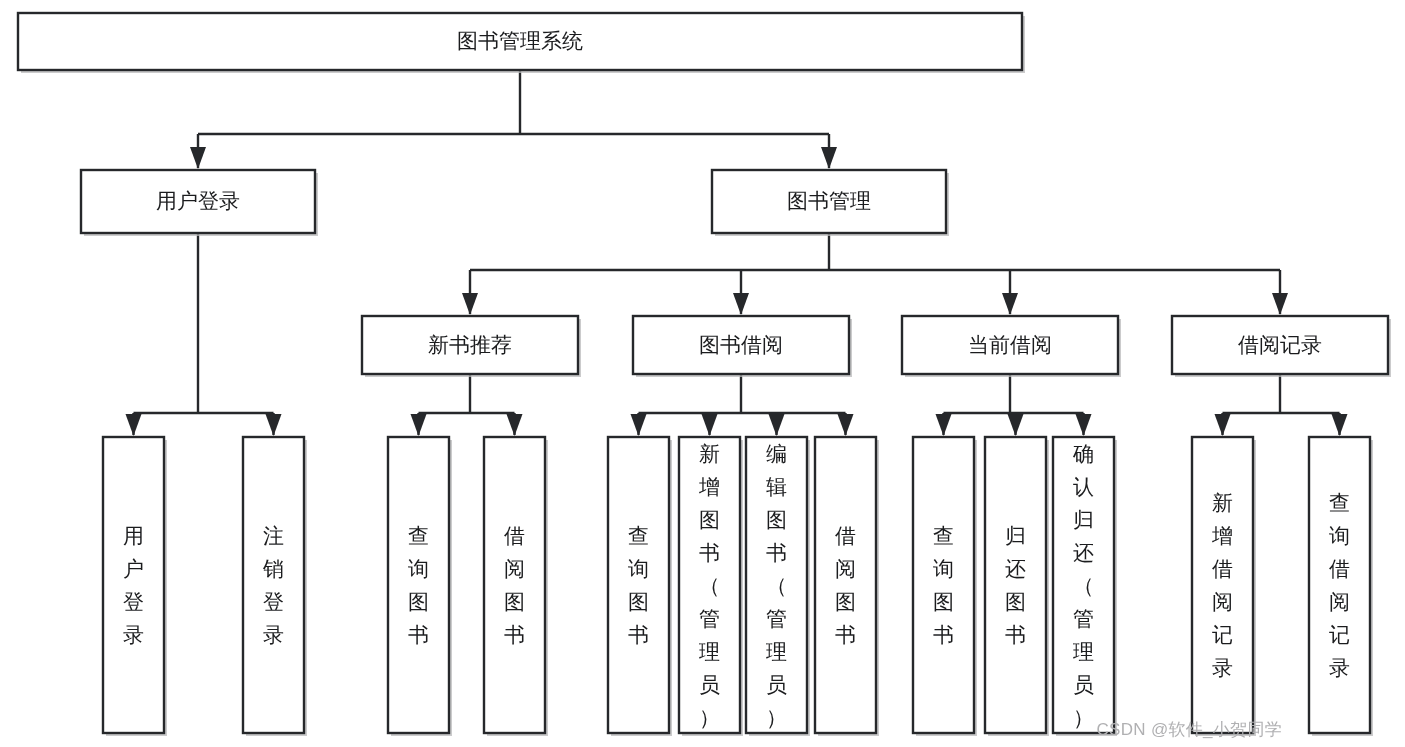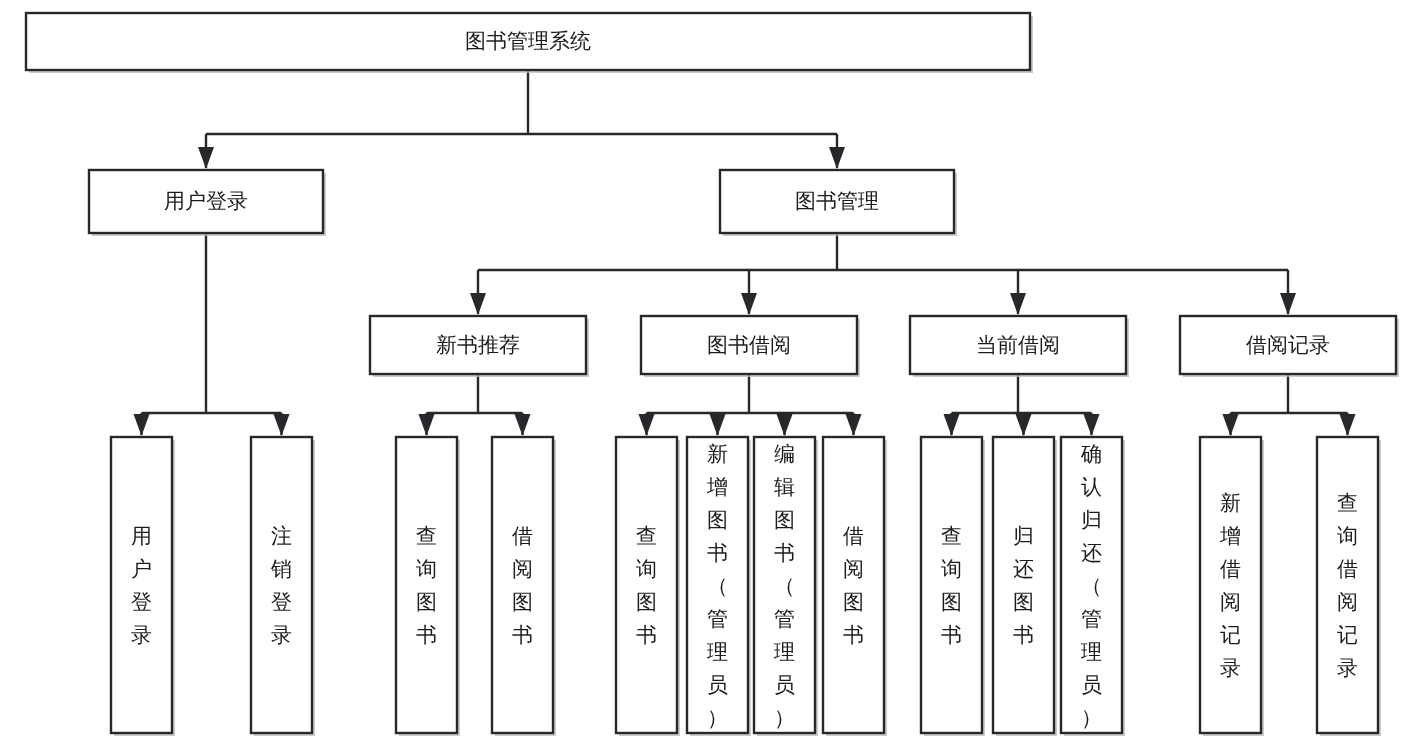--- a/index.html
+++ b/index.html
@@ -9,21 +9,21 @@
   }
   body {
     width: 1405px;
     height: 747px;
     font-family: "Liberation Sans", "DejaVu Sans", sans-serif;
     overflow: hidden;
     position: relative;
   }
   #diagram-root {
     position: absolute;
-    left: 8px; top: 0;
+    left: 0; top: 0;
     width: 1290px;
     height: 747px;
   }
   svg.diagram {
     display: block;
     width: 1405px;
     height: 747px;
     background: #ffffff;
   }
   .node-rect {
@@ -225,13 +225,14 @@
           <rect x="1192" y="437" width="61" height="296" class="node-rect"></rect>
           <text x="1222.5" y="510" class="node-label-v"><tspan x="1222.5" dy="0">新</tspan><tspan x="1222.5" dy="33">增</tspan><tspan x="1222.5" dy="33">借</tspan><tspan x="1222.5" dy="33">阅</tspan><tspan x="1222.5" dy="33">记</tspan><tspan x="1222.5" dy="33">录</tspan></text>
         </g>
         <g>
           <rect x="1312" y="440" width="61" height="296" class="node-shadow"></rect>
           <rect x="1309" y="437" width="61" height="296" class="node-rect"></rect>
           <text x="1339.5" y="510" class="node-label-v"><tspan x="1339.5" dy="0">查</tspan><tspan x="1339.5" dy="33">询</tspan><tspan x="1339.5" dy="33">借</tspan><tspan x="1339.5" dy="33">阅</tspan><tspan x="1339.5" dy="33">记</tspan><tspan x="1339.5" dy="33">录</tspan></text>
         </g>
       </g>
     </svg>
+  <div class="watermark">CSDN @软件_小贺同学</div>
 </div>
 
 </body></html>

